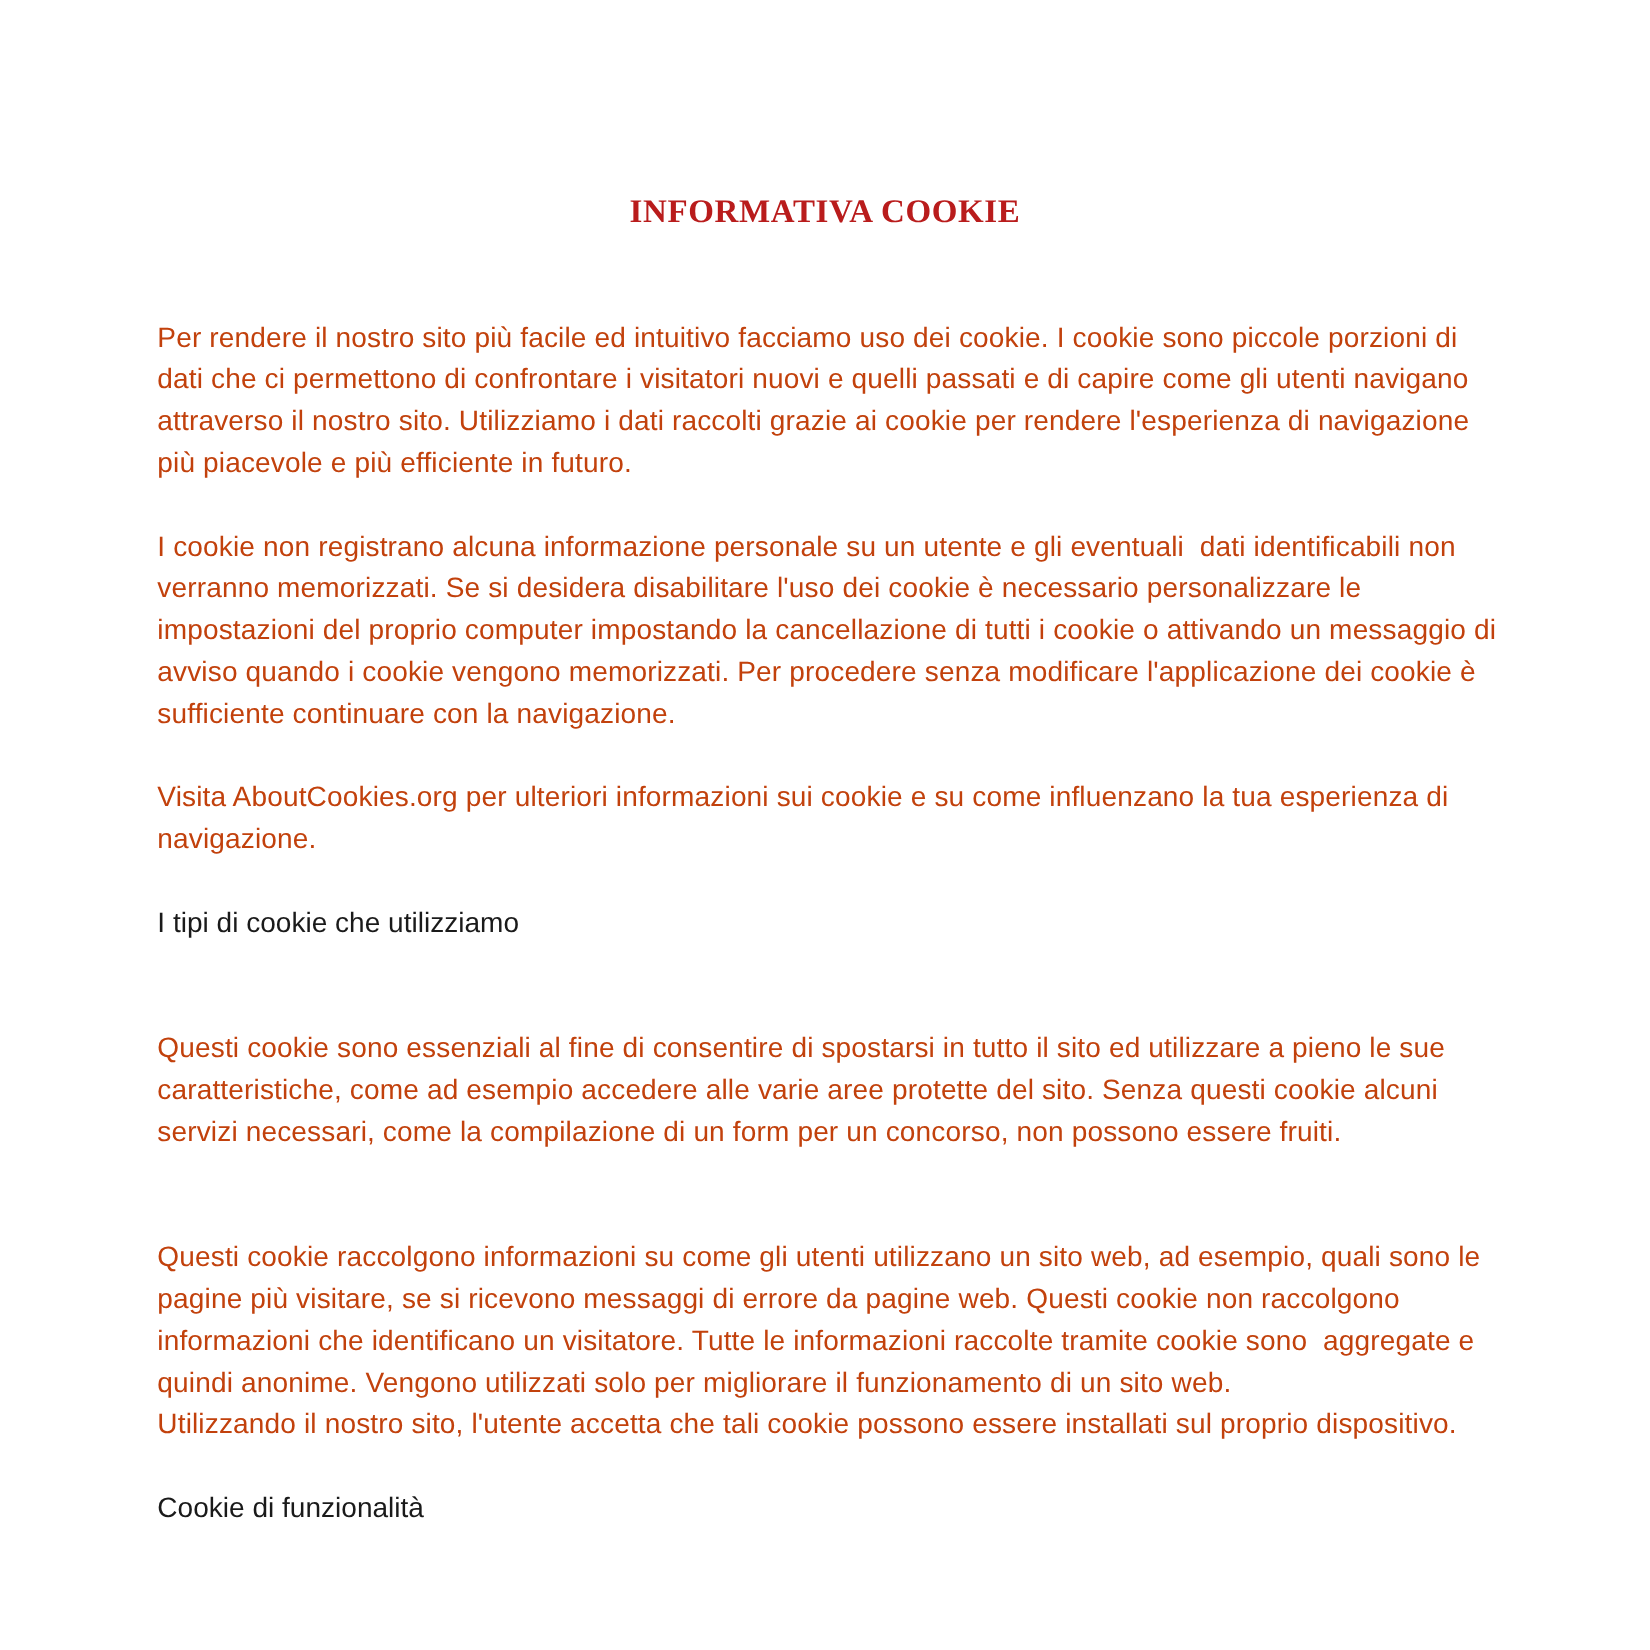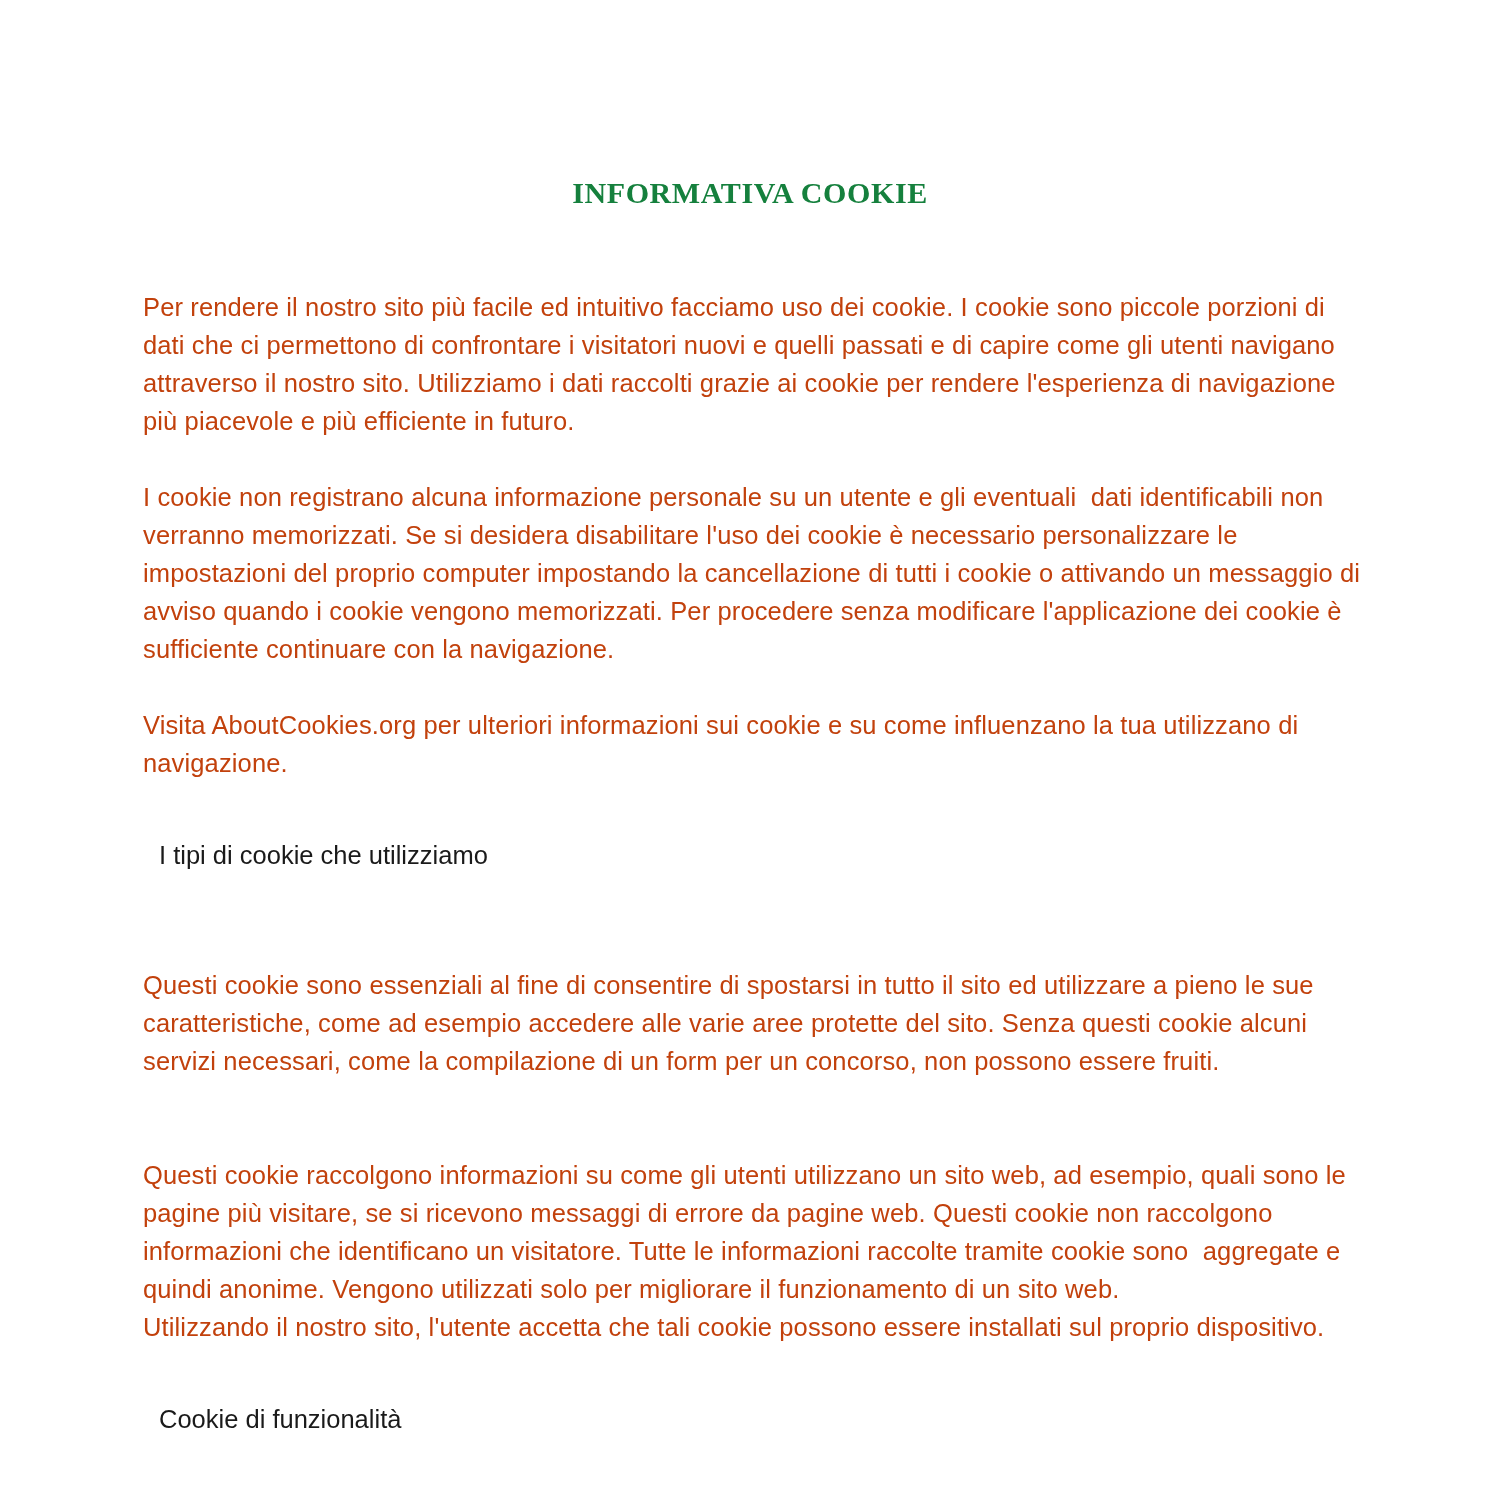--- a/index.html
+++ b/index.html
@@ -24,21 +24,21 @@
   .doc-title {
     position: absolute;
     left: 0;
     top: 176px;
     width: 1500px;
     text-align: center;
     font-family: "Liberation Serif", "DejaVu Serif", serif;
     font-weight: bold;
     font-size: 30px;
     letter-spacing: 0.6px;
-    color: #15803d;
+    color: #b91c1c;
   }
   .body-block {
     position: absolute;
     left: 143px;
     top: 288px;
     width: 1222px;
   }
   .para {
     font-size: 25.5px;
     line-height: 38px;
@@ -48,37 +48,37 @@
     white-space: pre-wrap;
     letter-spacing: 0.005em;
   }
   .spacer {
     height: 38px;
   }
   .heading-line {
     font-size: 25.5px;
     line-height: 38px;
     color: #1a1a1a;
-    margin: 16px;
+    margin: 0;
     font-weight: 400;
   }
 </style>
 </head>
 <body>
 
 <div class="page">
 
   <div class="doc-title">INFORMATIVA COOKIE</div>
 
   <div class="body-block" id="body-block">
       <div class="para">Per rendere il nostro sito più facile ed intuitivo facciamo uso dei cookie. I cookie sono piccole porzioni di dati che ci permettono di confrontare i visitatori nuovi e quelli passati e di capire come gli utenti navigano attraverso il nostro sito. Utilizziamo i dati raccolti grazie ai cookie per rendere l'esperienza di navigazione più piacevole e più efficiente in futuro.</div>
       <div class="spacer"></div>
       <div class="para">I cookie non registrano alcuna informazione personale su un utente e gli eventuali  dati identificabili non verranno memorizzati. Se si desidera disabilitare l'uso dei cookie è necessario personalizzare le impostazioni del proprio computer impostando la cancellazione di tutti i cookie o attivando un messaggio di avviso quando i cookie vengono memorizzati. Per procedere senza modificare l'applicazione dei cookie è sufficiente continuare con la navigazione.</div>
       <div class="spacer"></div>
-      <div class="para">Visita AboutCookies.org per ulteriori informazioni sui cookie e su come influenzano la tua utilizzano di navigazione.</div>
+      <div class="para">Visita AboutCookies.org per ulteriori informazioni sui cookie e su come influenzano la tua esperienza di navigazione.</div>
       <div class="spacer"></div>
       <div class="heading-line">I tipi di cookie che utilizziamo</div>
       <div class="spacer"></div>
       <div class="spacer"></div>
       <div class="para">Questi cookie sono essenziali al fine di consentire di spostarsi in tutto il sito ed utilizzare a pieno le sue caratteristiche, come ad esempio accedere alle varie aree protette del sito. Senza questi cookie alcuni servizi necessari, come la compilazione di un form per un concorso, non possono essere fruiti.</div>
       <div class="spacer"></div>
       <div class="spacer"></div>
       <div class="para">Questi cookie raccolgono informazioni su come gli utenti utilizzano un sito web, ad esempio, quali sono le pagine più visitare, se si ricevono messaggi di errore da pagine web. Questi cookie non raccolgono informazioni che identificano un visitatore. Tutte le informazioni raccolte tramite cookie sono  aggregate e quindi anonime. Vengono utilizzati solo per migliorare il funzionamento di un sito web.
 Utilizzando il nostro sito, l'utente accetta che tali cookie possono essere installati sul proprio dispositivo.</div>
       <div class="spacer"></div>

